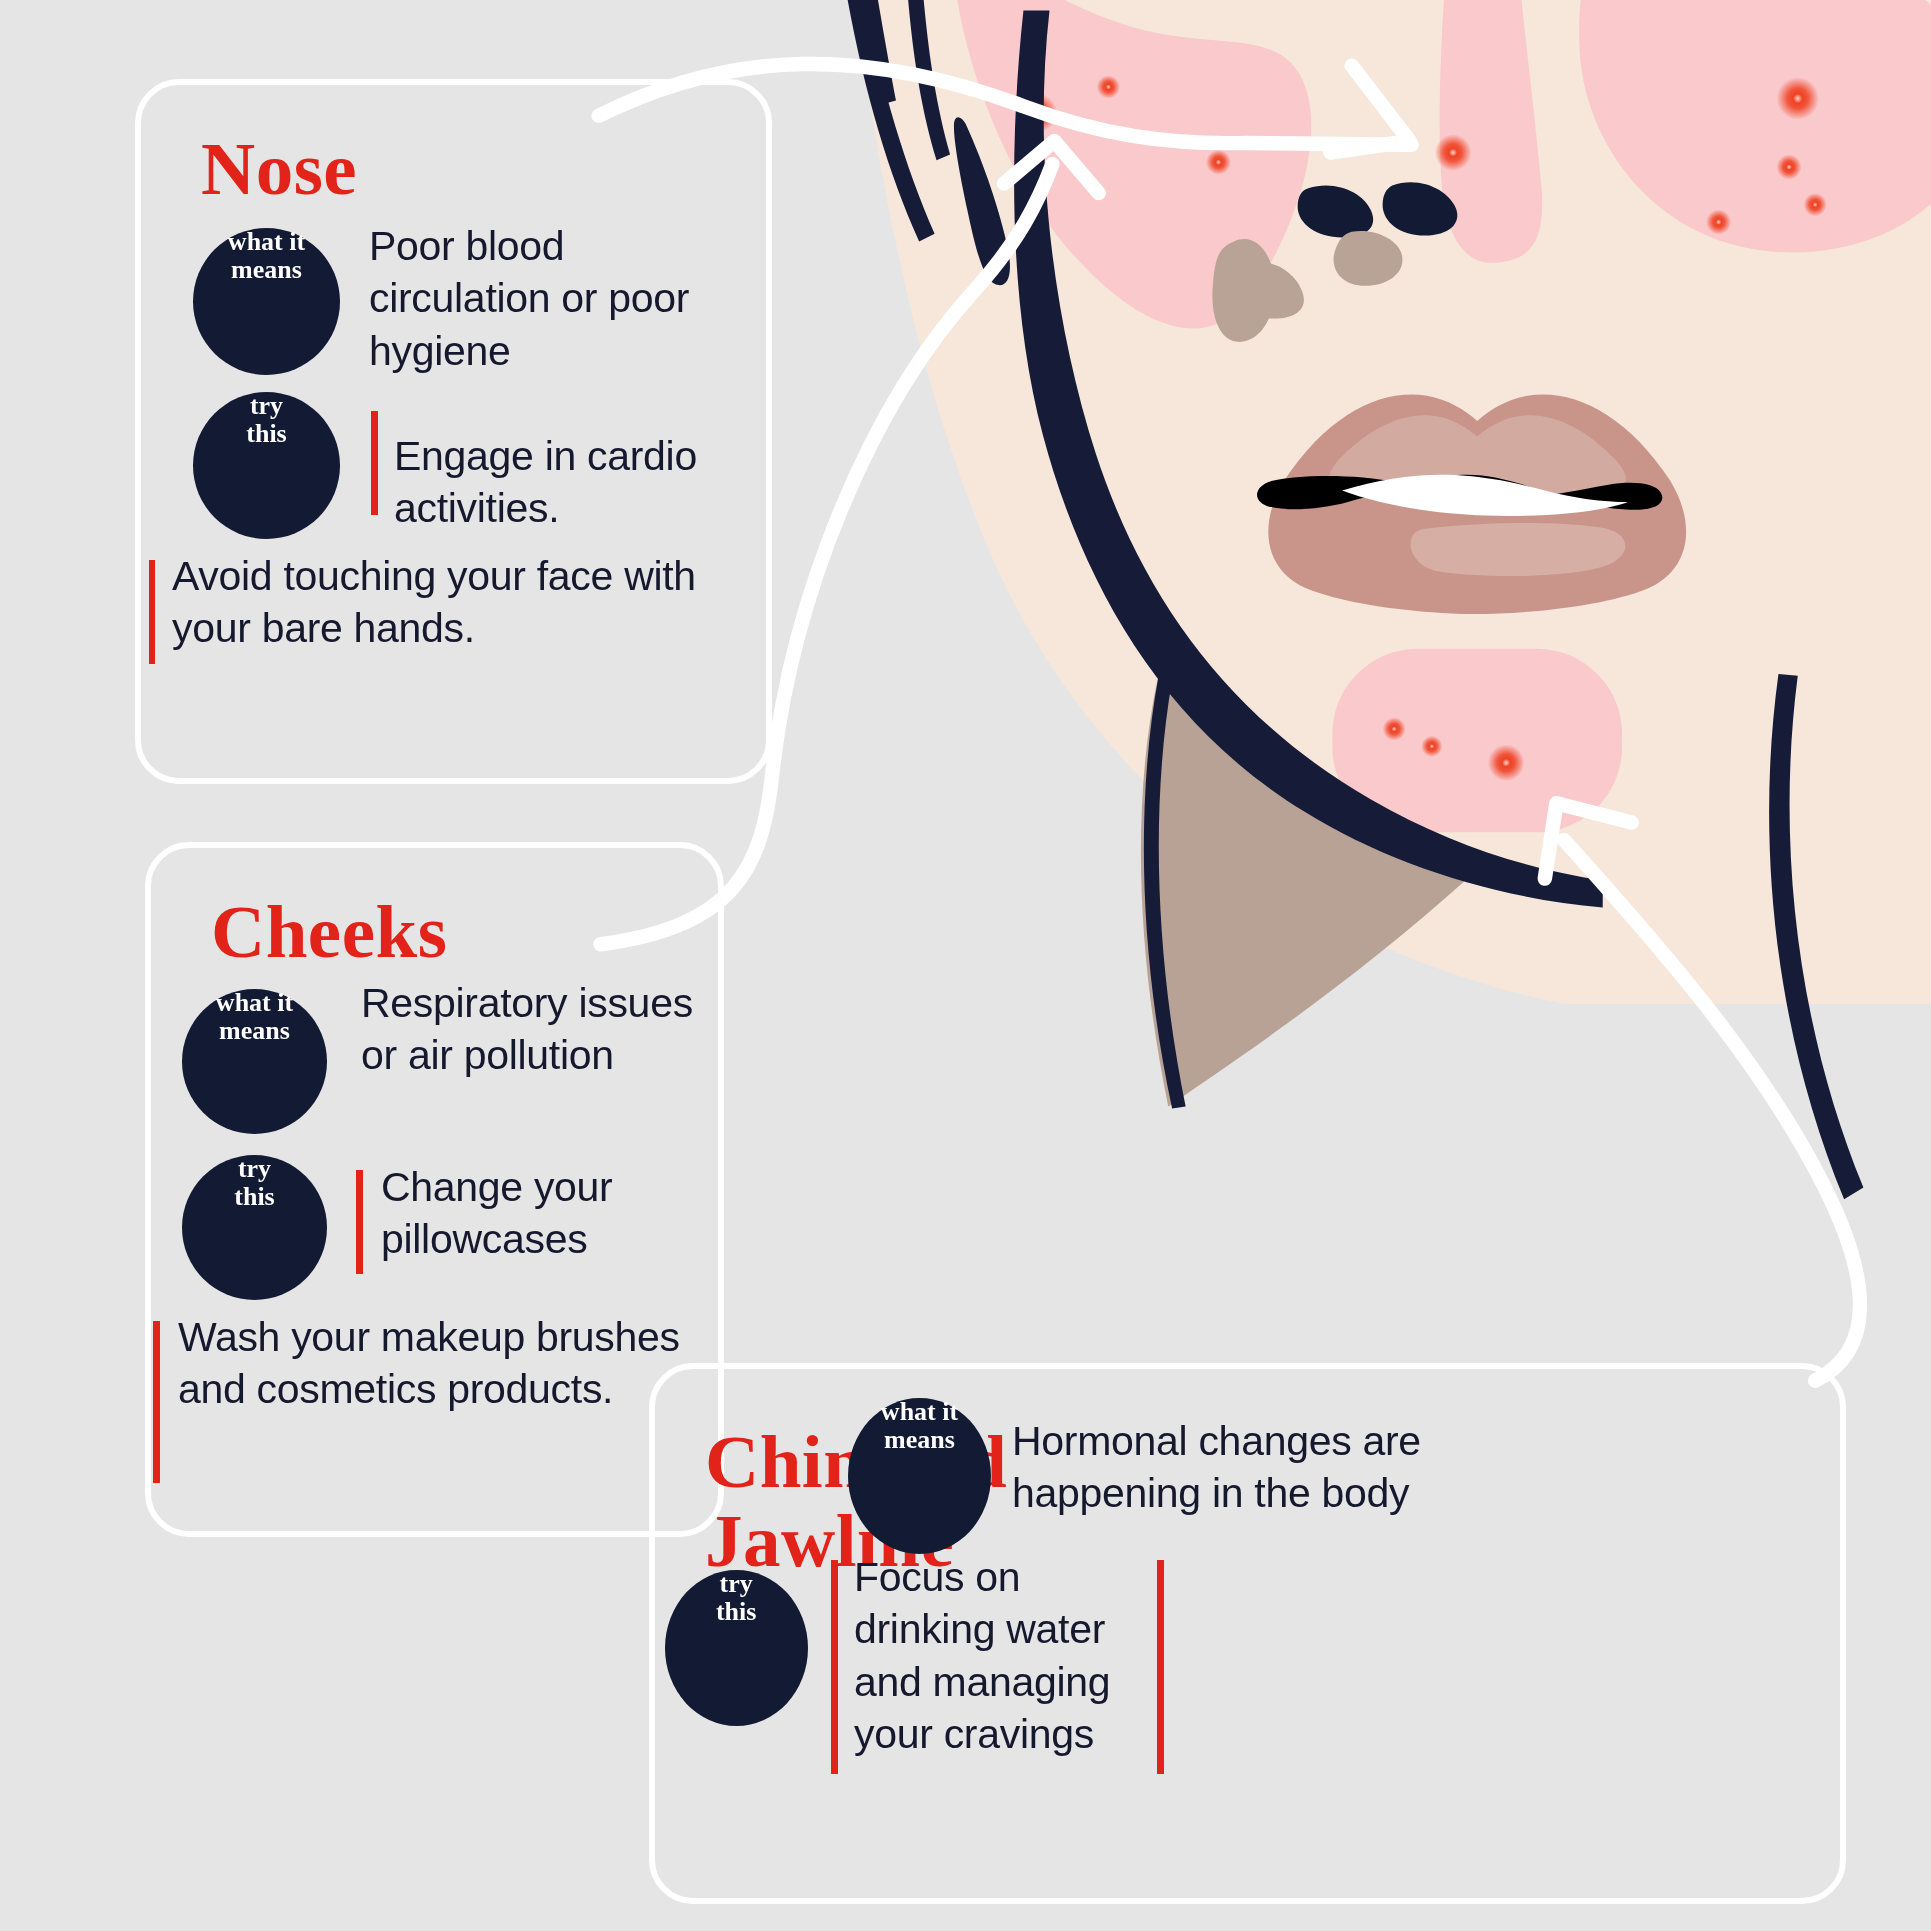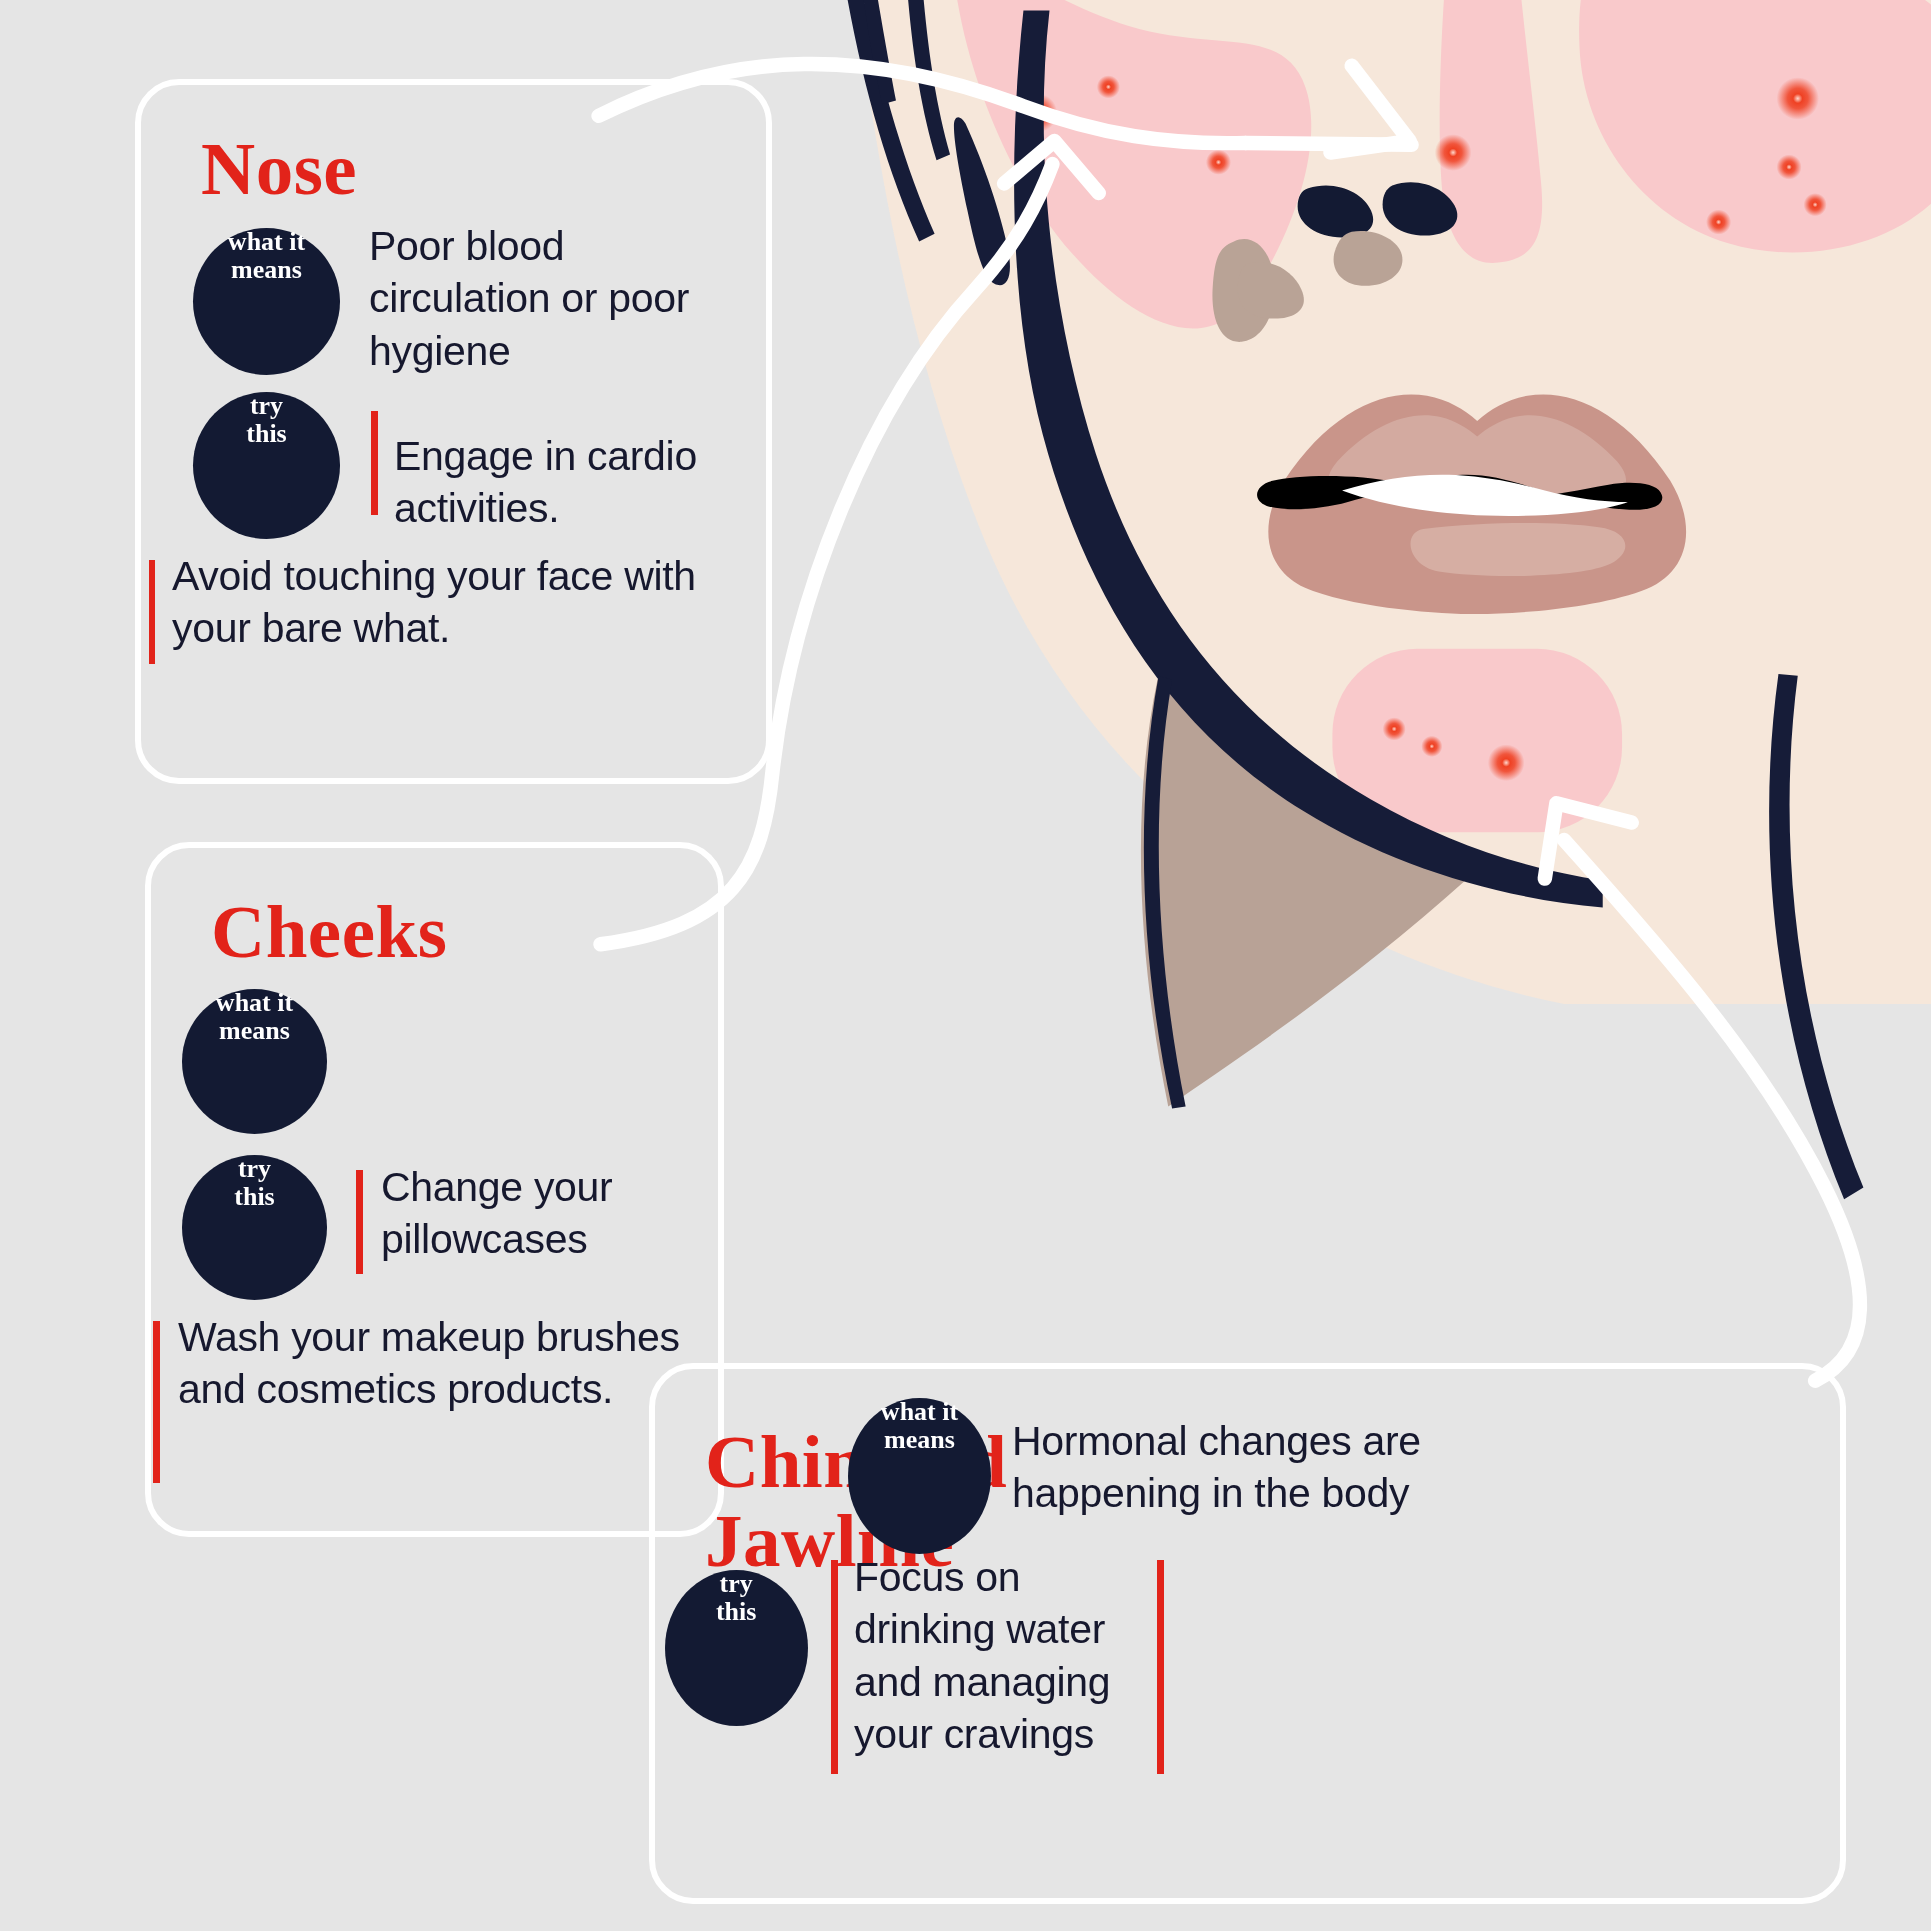--- a/index.html
+++ b/index.html
@@ -239,34 +239,35 @@
       <div class="badge n-badge2">
         <span>
           <span>try</span><br>
           <span>this</span>
         </span>
       </div>
       <div class="redbar n-bar2"></div>
       <div class="body-text n-text2">Engage in cardio activities.</div>
 
       <div class="redbar n-bar3"></div>
-      <div class="body-text n-text3">Avoid touching your face with your bare what.</div>
+      <div class="body-text n-text3">Avoid touching your face with your bare hands.</div>
     </div>
   </div>
 
   <div class="card card-cheeks">
     <div class="card-inner">
       <div class="card-title title-cheeks">Cheeks</div>
 
       <div class="badge c-badge1">
         <span>
           <span>what it</span><br>
           <span>means</span>
         </span>
       </div>
+      <div class="body-text c-text1">Respiratory issues or air pollution</div>
 
       <div class="badge c-badge2">
         <span>
           <span>try</span><br>
           <span>this</span>
         </span>
       </div>
       <div class="redbar c-bar2"></div>
       <div class="body-text c-text2">Change your pillowcases</div>
 

